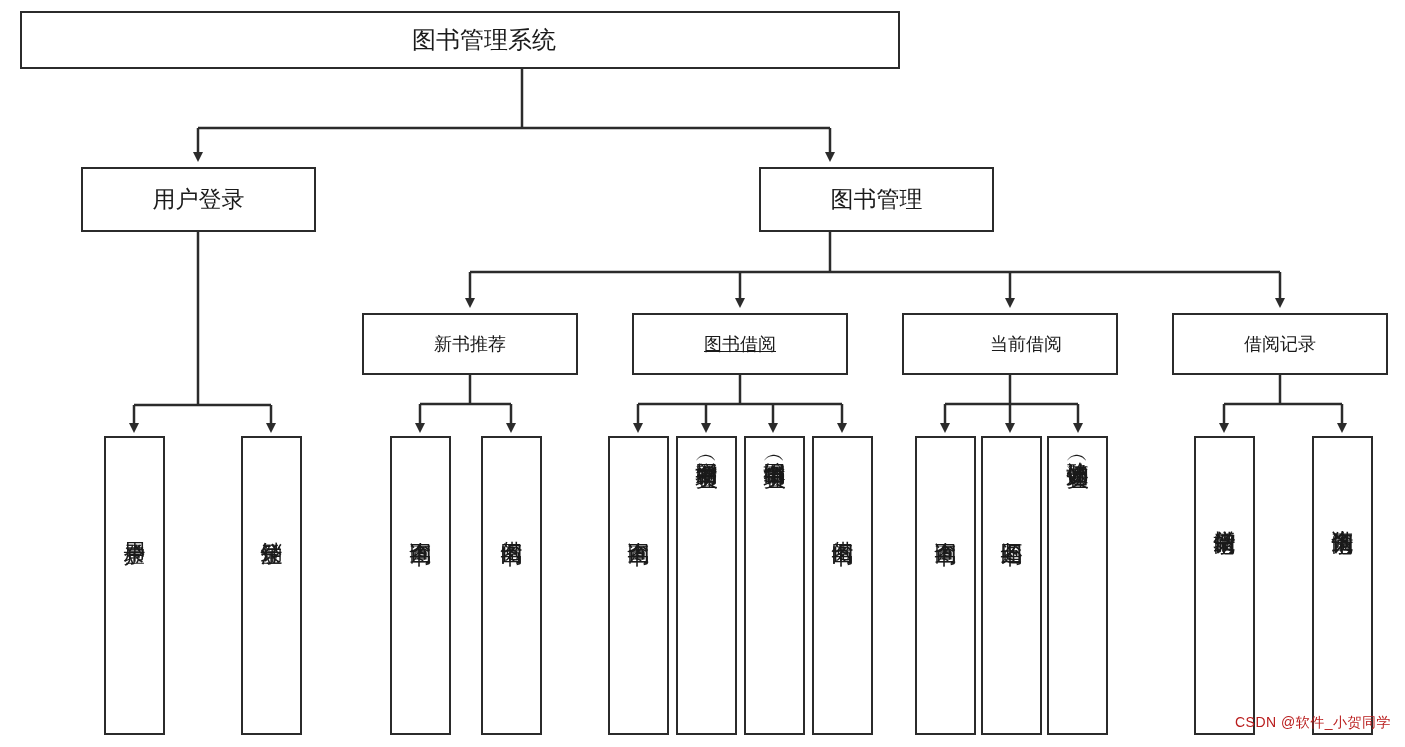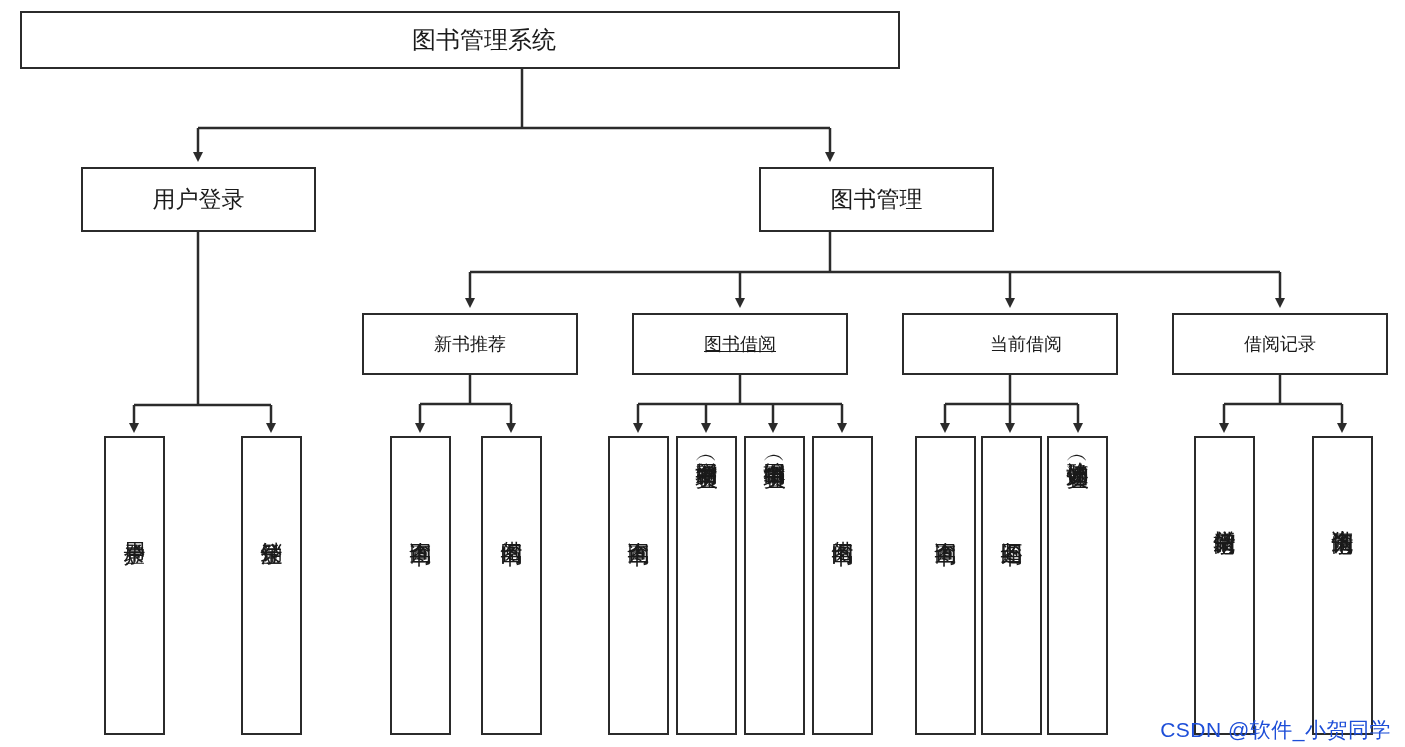--- a/index.html
+++ b/index.html
@@ -64,23 +64,23 @@
   }
   .leaf.mid .vtext {
     padding-top: 80px;
   }
   .leaf.midsmall .vtext {
     padding-top: 68px;
   }
   #watermark {
     position: absolute;
     right: 14px;
-    bottom: 3px;
-    font-size: 21px;
-    color: #1d4ed8;
+    bottom: 15px;
+    font-size: 14px;
+    color: #b91c1c;
     letter-spacing: 0.5px;
     white-space: nowrap;
   }
 </style>
 </head>
 <body>
 
 <div id="canvas">
 
   <svg id="edges" viewBox="0 0 1405 747">

